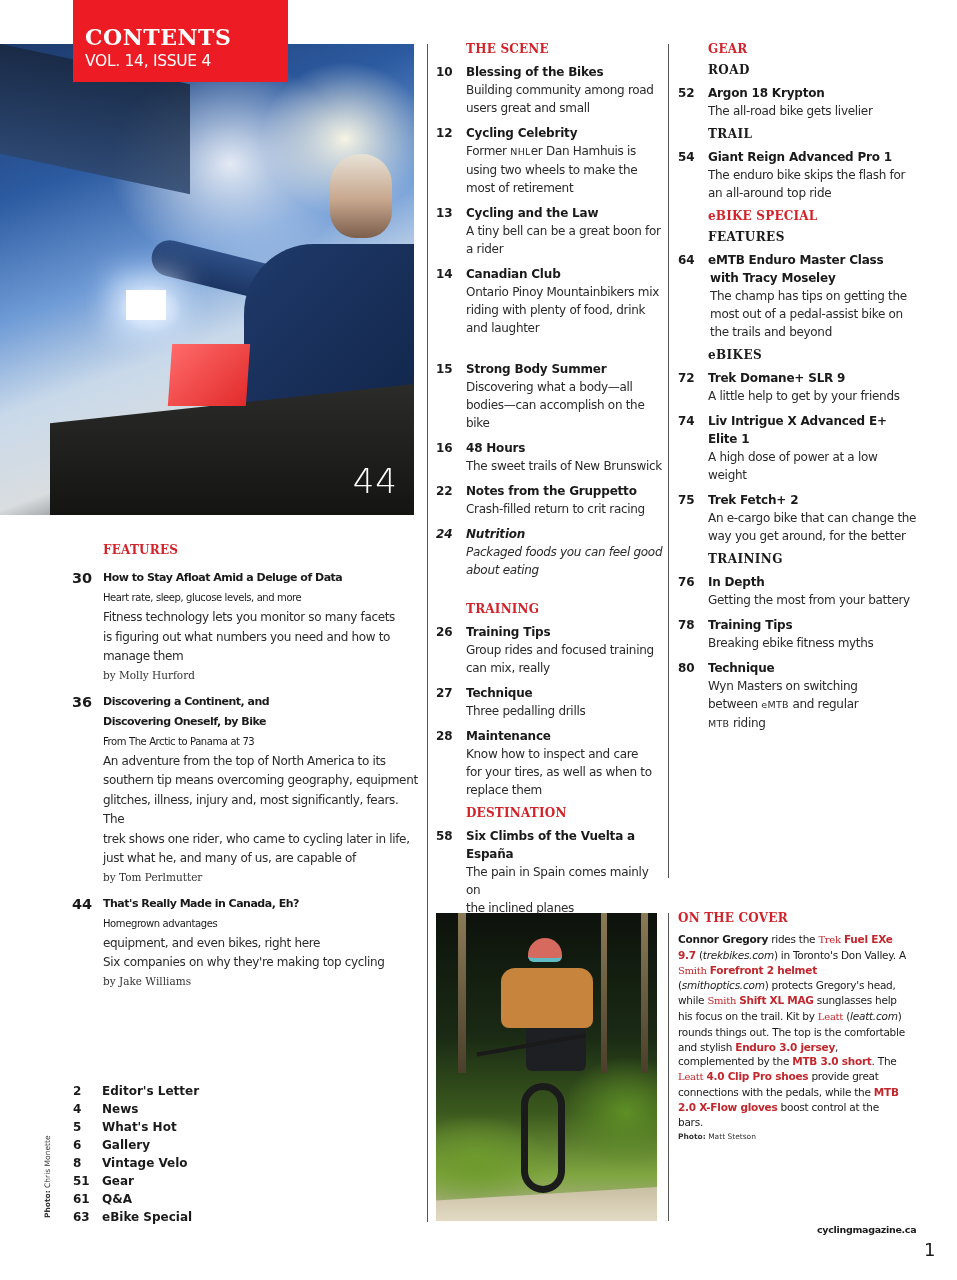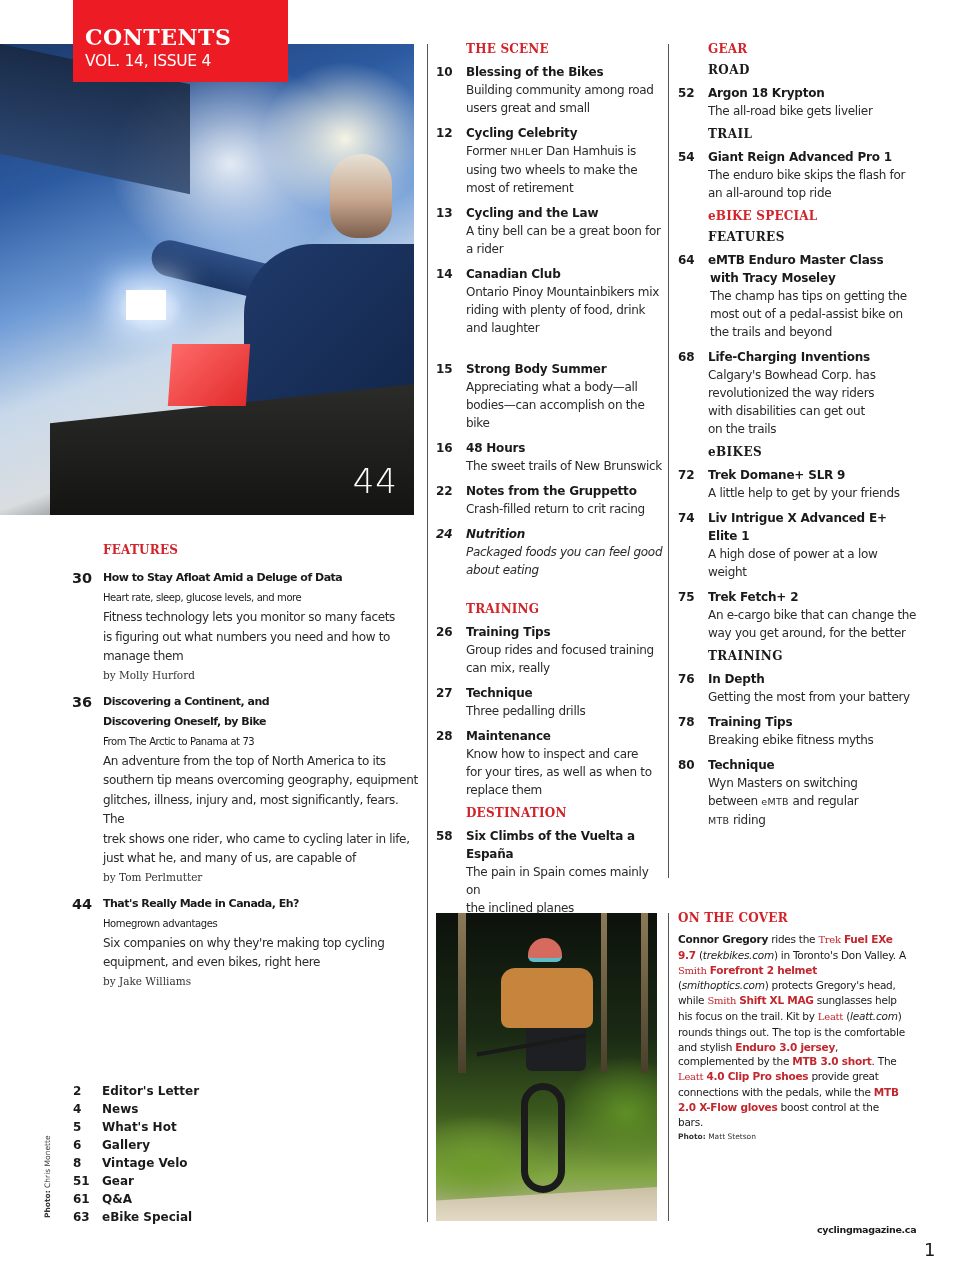--- a/index.html
+++ b/index.html
@@ -175,22 +175,22 @@
       <div>just what he, and many of us, are capable of</div>
     </div>
     <div class="by">by Tom Perlmutter</div>
   </div>
 
   <div class="feat">
     <span class="num">44</span>
     <div class="ttl">That's Really Made in Canada, Eh?</div>
     <div class="sub">Homegrown advantages</div>
     <div class="dsc">
+      <div>equipment, and even bikes, right here</div>
       <div>Six companies on why they're making top cycling</div>
-      <div>equipment, and even bikes, right here</div>
     </div>
     <div class="by">by Jake Williams</div>
   </div>
 </div>
 
 <div class="depts">
   <div class="dept">
       <span class="num">2</span>
       <span>Editor's Letter</span>
     </div>
@@ -265,21 +265,21 @@
     <div class="dsc">
         <div>Ontario Pinoy Mountainbikers mix</div>
         <div>riding with plenty of food, drink</div>
         <div>and laughter</div>
       </div>
   </div>
   <div class="entry" style="margin-bottom:7px;">
     <span class="num">15</span>
     <div class="ttl">Strong Body Summer</div>
     <div class="dsc">
-        <div>Appreciating what a body—all</div>
+        <div>Discovering what a body—all</div>
         <div>bodies—can accomplish on the bike</div>
       </div>
   </div>
   <div class="entry" style="margin-bottom:7px;">
     <span class="num">16</span>
     <div class="ttl">48 Hours</div>
     <div class="dsc">
         <div>The sweet trails of New Brunswick</div>
       </div>
   </div>
@@ -364,30 +364,20 @@
   <div class="entry" style="margin-bottom:7px;">
     <span class="num">64</span>
     <div class="ttl">
         <div>eMTB Enduro Master Class</div>
         <div style="padding-left:2px;">with Tracy Moseley</div>
       </div>
     <div class="dsc" style="padding-left:2px;">
         <div>The champ has tips on getting the</div>
         <div>most out of a pedal-assist bike on</div>
         <div>the trails and beyond</div>
-      </div>
-  </div>
-  <div class="entry" style="margin-bottom:7px;">
-    <span class="num">68</span>
-    <div class="ttl">Life-Charging Inventions</div>
-    <div class="dsc">
-        <div>Calgary's Bowhead Corp. has</div>
-        <div>revolutionized the way riders</div>
-        <div>with disabilities can get out</div>
-        <div>on the trails</div>
       </div>
   </div>
 
   <div class="sub-head" style="margin-left:30px;margin-bottom:7px;">eBIKES</div>
   <div class="entry" style="margin-bottom:7px;">
     <span class="num">72</span>
     <div class="ttl">Trek Domane+ SLR 9</div>
     <div class="dsc">
         <div>A little help to get by your friends</div>
       </div>

